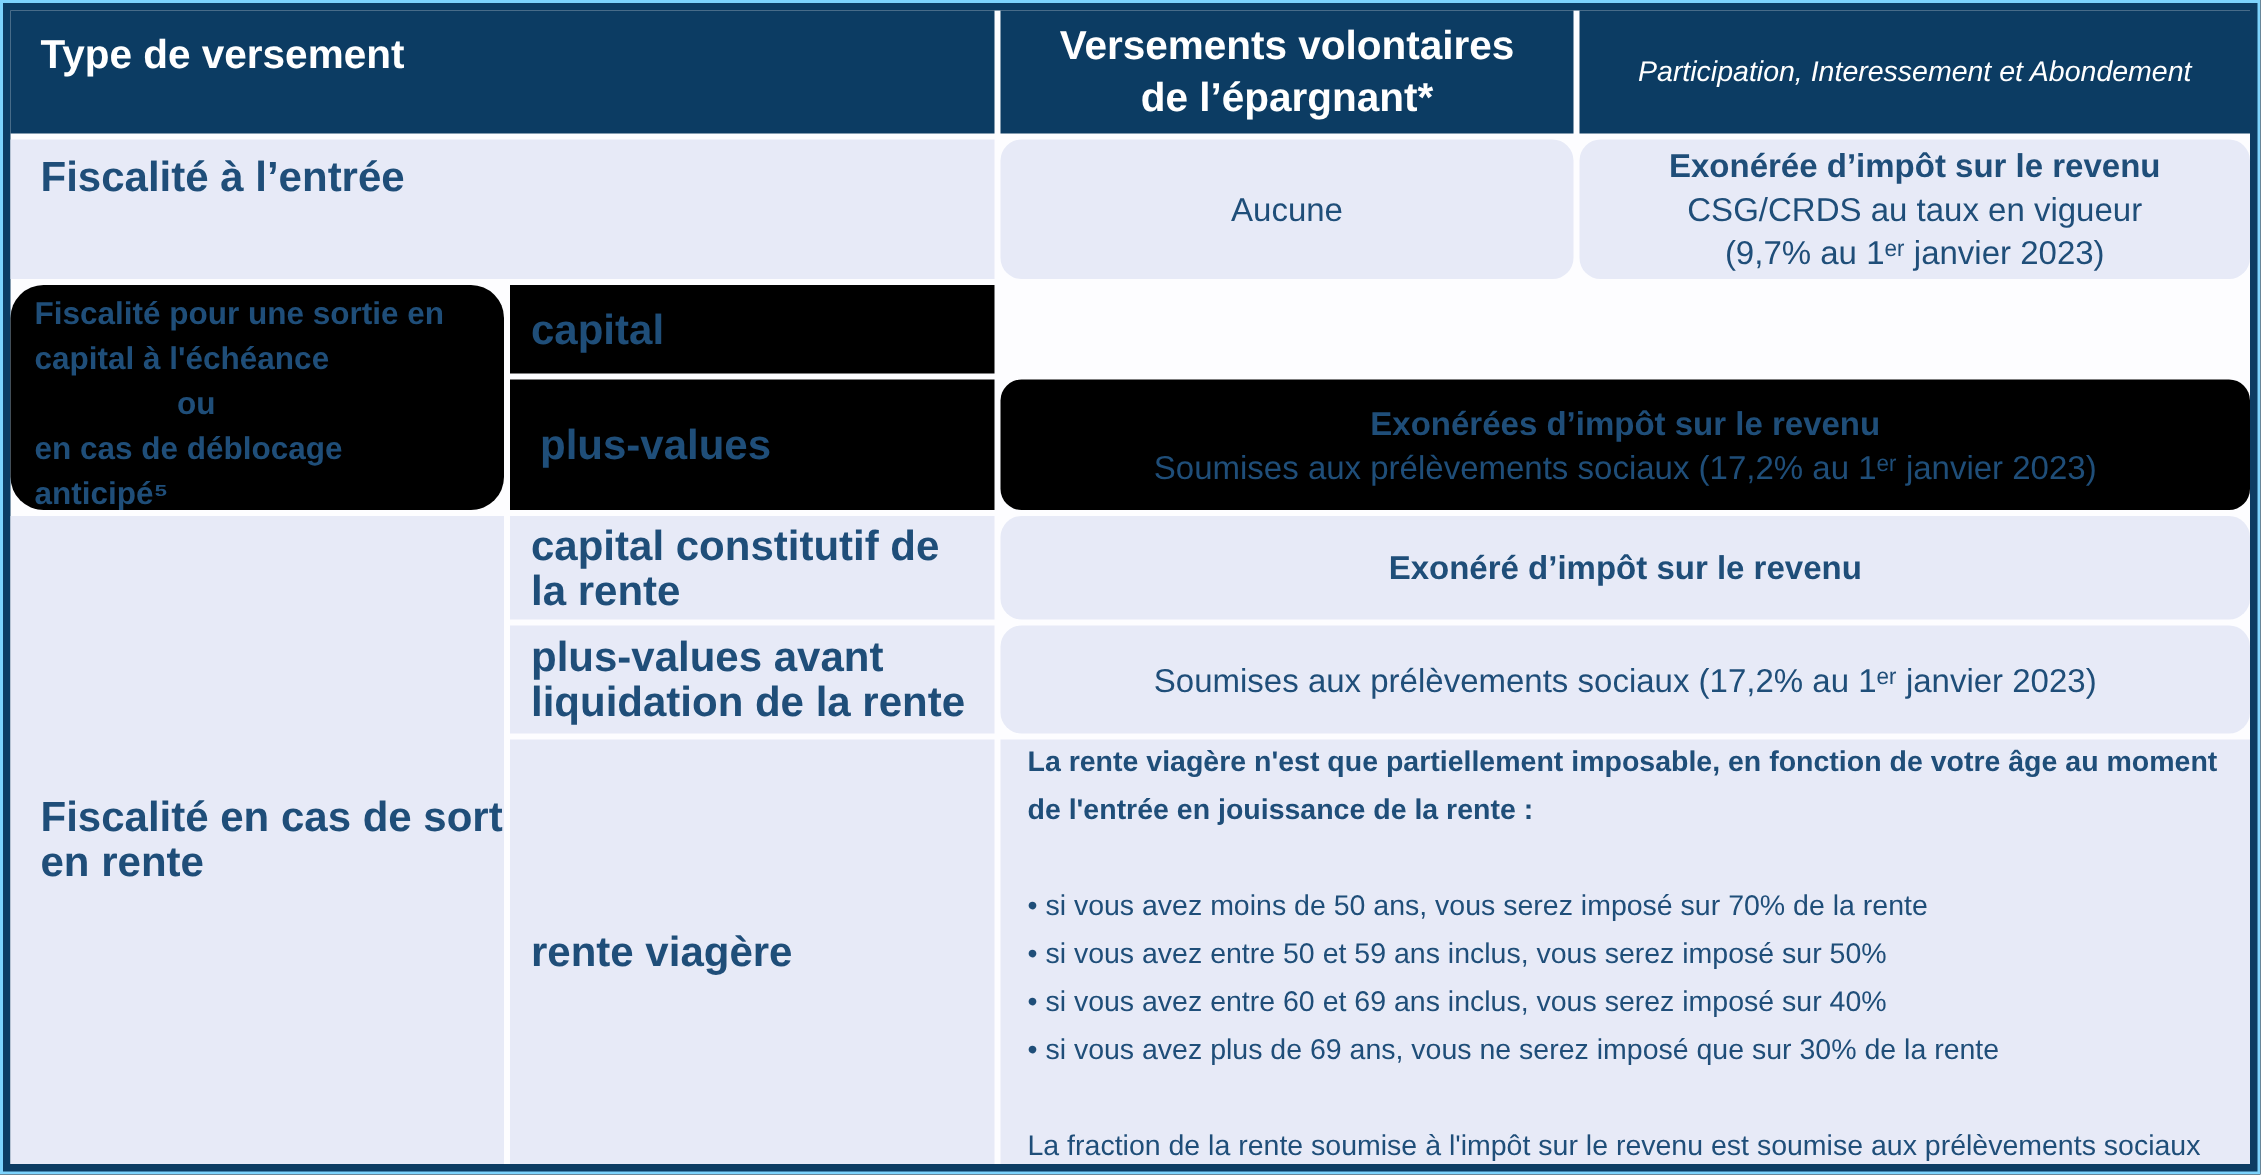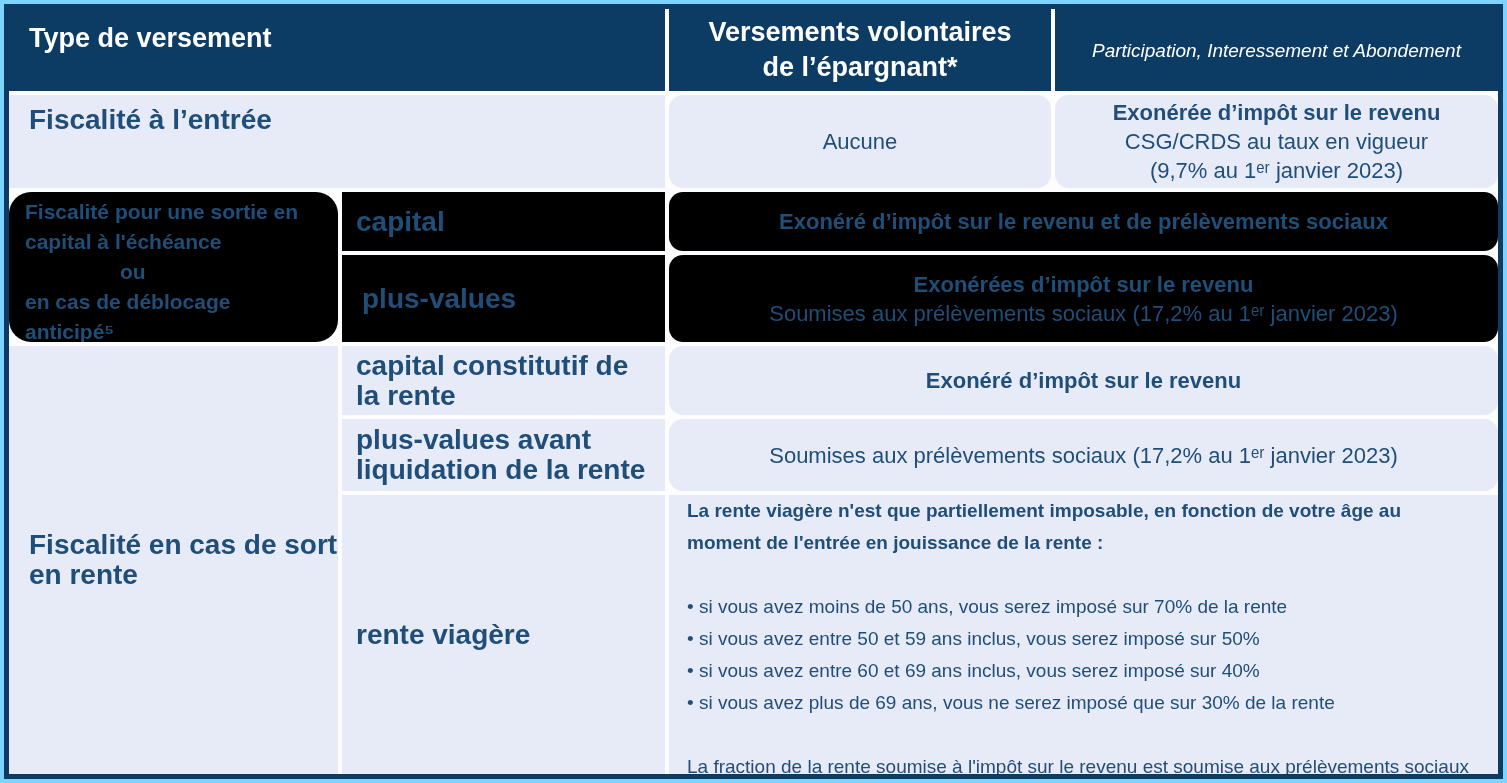--- a/index.html
+++ b/index.html
@@ -1,18 +1,18 @@
 <!DOCTYPE html>
 <html><head>
 <meta charset="utf-8">
 <style>
   html,body { margin:0; padding:0; background:#000; }
   .frame {
     width:1507px; height:783px; box-sizing:border-box;
-    border:4px solid #7dd3fc;
+    border:2px solid #7dd3fc;
     background:#0C3C63;
     padding:5px;
     font-family:"Liberation Sans","DejaVu Sans",sans-serif;
   }
   .grid {
     display:grid; width:100%; height:100%; box-sizing:border-box;
     grid-template-columns:329px 323px 382px 1fr;
     grid-template-rows:82px 93px 59px 87px 69px 72px 1fr;
     gap:4px;
     background:#FDFDFF;
@@ -98,23 +98,20 @@
     <div class="cell black v-top h-left g1-label sc-label">
       <div>Fiscalité pour une sortie en</div>
       <div>capital à l'échéance</div>
       <div class="indent-ou">ou</div>
       <div>en cas de déblocage</div>
       <div>anticipé⁵</div>
     </div>
     <div class="cell black v-center h-left f-label pad-sub sc-cap">
       <div>capital</div>
     </div>
-    <div class="cell black v-center h-center f-body sc-cap-ct">
-      <div class="bold">Exonéré d’impôt sur le revenu et de prélèvements sociaux</div>
-    </div>
     <div class="cell black v-center h-left f-label pad-sub sc-pv">
       <div>plus-values</div>
     </div>
     <div class="cell black v-center h-center f-body sc-pv-ct">
       <div class="bold">Exonérées d’impôt sur le revenu</div>
       <div>Soumises aux prélèvements sociaux (17,2% au 1ᵉʳ janvier 2023)</div>
     </div>
 
     <div class="cell light v-center h-left f-label pad-label sr-label nowrap">
       <div>Fiscalité en cas de sortie</div>

